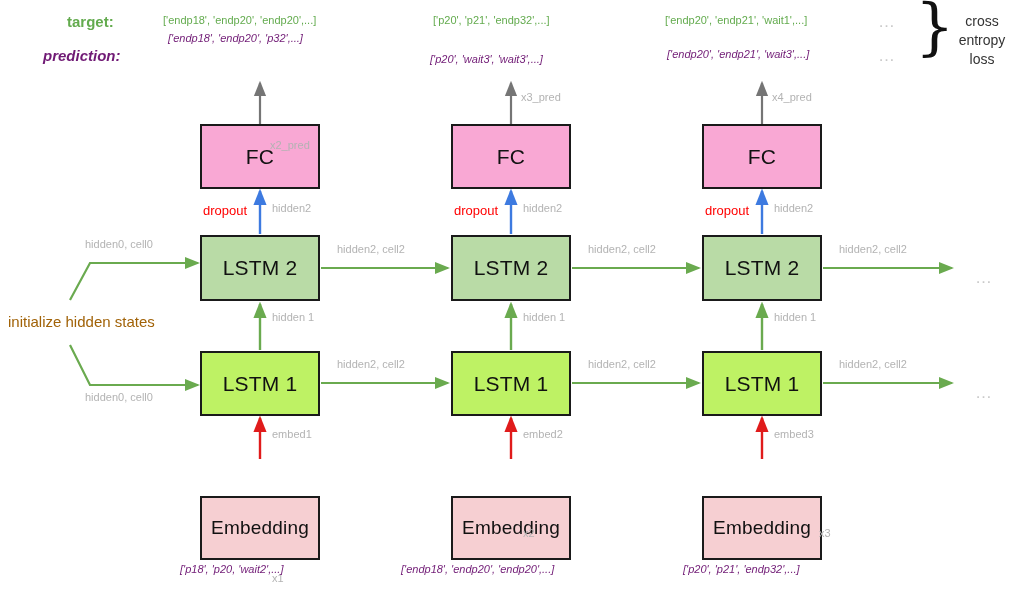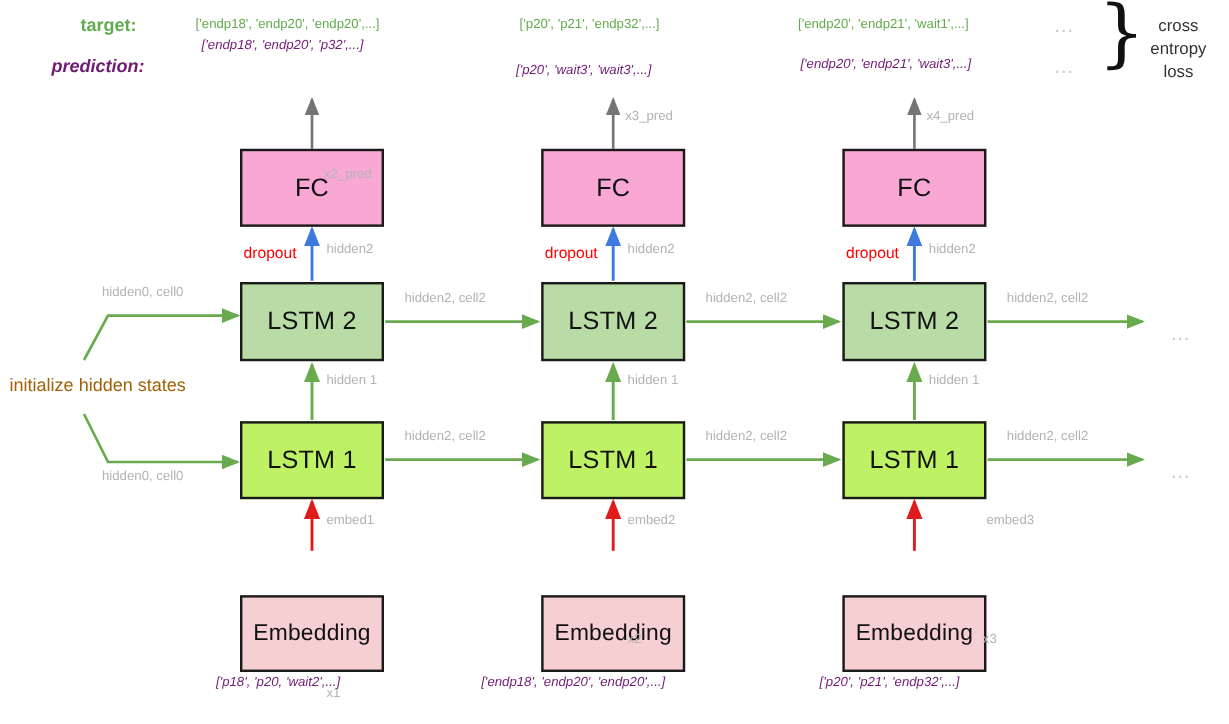--- a/index.html
+++ b/index.html
@@ -145,21 +145,21 @@
 
 <div class="box fc" style="left:702px;top:124px;width:120px;height:65px;">FC</div>
 <div class="box lstm2" style="left:702px;top:235px;width:120px;height:66px;">LSTM 2</div>
 <div class="box lstm1" style="left:702px;top:351px;width:120px;height:65px;">LSTM 1</div>
 <div class="box emb" style="left:702px;top:460px;width:120px;height:64px;font-size:19px;">Embedding</div>
 
 <div class="lbl gray abs" style="left:772px;top:91px;">x4_pred</div>
 <div class="lbl red abs" style="left:705px;top:203px;">dropout</div>
 <div class="lbl gray abs" style="left:774px;top:202px;">hidden2</div>
 <div class="lbl gray abs" style="left:774px;top:311px;">hidden 1</div>
-<div class="lbl gray abs" style="left:774px;top:428px;margin-left:48px;">embed3</div>
+<div class="lbl gray abs" style="left:774px;top:428px;">embed3</div>
 <div class="lbl gray abs" style="left:774px;top:527px;margin-left:45px;">x3</div>
 <div class="lbl dark abs" style="left:683px;top:563px;">['p20', 'p21', 'endp32',...]</div>
 
 <div class="lbl gray abs" style="left:839px;top:243px;">hidden2, cell2</div>
 <div class="lbl gray abs" style="left:839px;top:358px;">hidden2, cell2</div>
 
 <div class="lbl ell abs" style="left:975px;top:268px;">…</div>
 <div class="lbl ell abs" style="left:975px;top:383px;">…</div>
 
 <div class="lbl gray abs" style="left:85px;top:238px;">hidden0, cell0</div>

